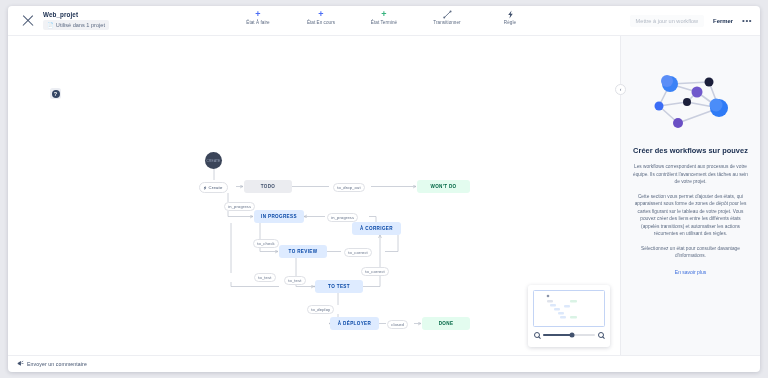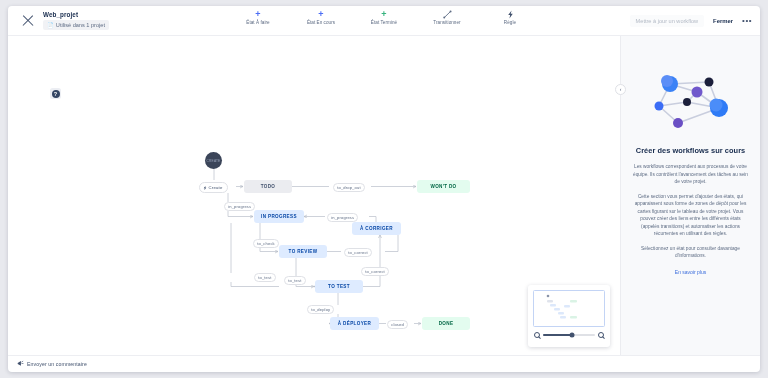--- a/index.html
+++ b/index.html
@@ -421,21 +421,21 @@
           <circle cx="52" cy="26" r="5.5" fill="#7058cc"></circle>
           <circle cx="64" cy="16" r="4.5" fill="#1b1f3b"></circle>
           <circle cx="42" cy="36" r="4" fill="#1b1f3b"></circle>
           <circle cx="14" cy="40" r="4.5" fill="#3b6df6"></circle>
           <circle cx="33" cy="57" r="5" fill="#6a4fc4"></circle>
           <circle cx="74" cy="42" r="9" fill="#2f7bf6"></circle>
           <circle cx="71" cy="39" r="6.5" fill="#4b8df9"></circle>
         </svg>
       </div>
 
-      <div class="panel-h">Créer des workflows sur cours</div>
+      <div class="panel-h">Créer des workflows sur pouvez</div>
       <div class="panel-p">Les workflows correspondent aux processus de votre équipe. Ils contrôlent l'avancement des tâches au sein de votre projet.</div>
       <div class="panel-p">Cette section vous permet d'ajouter des états, qui apparaissent sous forme de zones de dépôt pour les cartes figurant sur le tableau de votre projet. Vous pouvez créer des liens entre les différents états (appelés transitions) et automatiser les actions récurrentes en utilisant des règles.</div>
       <div class="panel-p">Sélectionnez un état pour consulter davantage d'informations.</div>
       <a class="panel-link">En savoir plus</a>
     </div>
   </div>
 
   <div class="footer">
     <span class="foot-ic">
       <svg width="7" height="7" viewBox="0 0 10 10">

